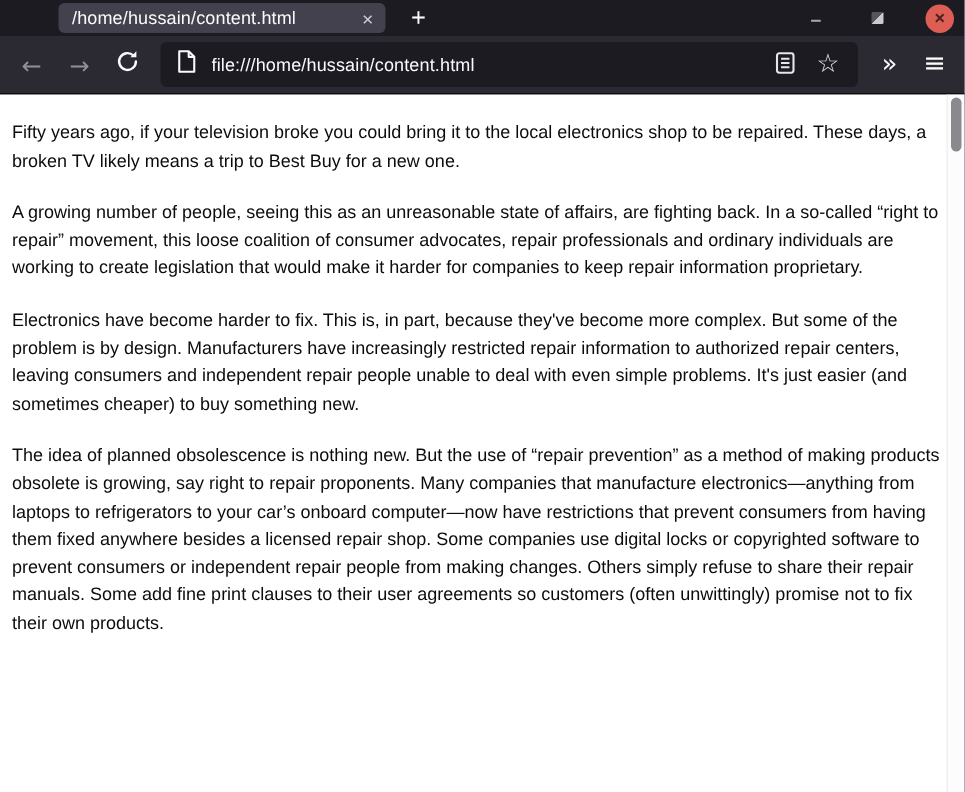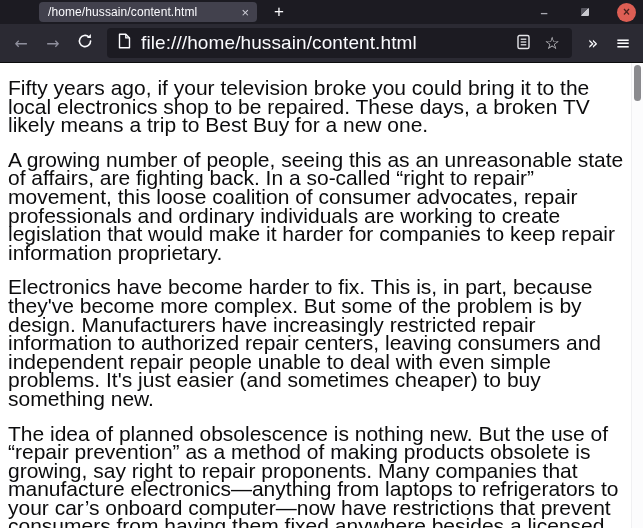--- a/index.html
+++ b/index.html
@@ -81,41 +81,41 @@
     color:var(--chrome-text);font-size:16px;cursor:pointer;padding:0;
     font-family:"DejaVu Sans",sans-serif;
   }
   .nav-btn.dim{color:var(--dim-icon);}
   .urlbar{
     flex:1;height:30px;margin:0 6px;background:var(--urlbar-bg);
     border-radius:4px;display:flex;align-items:center;
     padding:0 10px;gap:9px;cursor:text;
   }
   .url-text{
-    flex:1;font-size:19px;color:var(--chrome-text);
+    flex:1;font-size:12px;color:var(--chrome-text);
     white-space:nowrap;overflow:hidden;letter-spacing:.1px;
   }
   .urlbar-icon-btn{
     background:none;border:0;padding:0;cursor:pointer;
     display:flex;align-items:center;justify-content:center;
     width:20px;height:20px;flex:0 0 20px;
   }
   .star-glyph{color:#e6e6ea;font-size:17px;line-height:1;font-family:"DejaVu Sans",sans-serif;}
   .chev-glyph{color:var(--chrome-text);font-size:17px;line-height:1;font-family:"DejaVu Sans",sans-serif;}
   .menu-glyph{color:var(--chrome-text);font-size:18px;line-height:1;font-family:"DejaVu Sans",sans-serif;}
 
   
   .content{
     position:relative;flex:1;background:var(--content-bg);
     color:var(--content-text);overflow:hidden;
   }
   .article{padding:0 16px 0 8px;}
   .article p{
     margin:16px 0;
-    font-size:21px;line-height:18.6px;
+    font-size:12px;line-height:18.6px;
     font-family:"Liberation Sans",sans-serif;
   }
   .scrollbar{
     position:absolute;top:0;right:0;width:12px;height:100%;
     background:#fcfcfd;border-left:1px solid #f0f0f2;
   }
   .scroll-thumb{
     position:absolute;top:2px;left:2px;width:7px;height:36px;
     background:#8a8a8e;border-radius:4px;cursor:pointer;
   }

